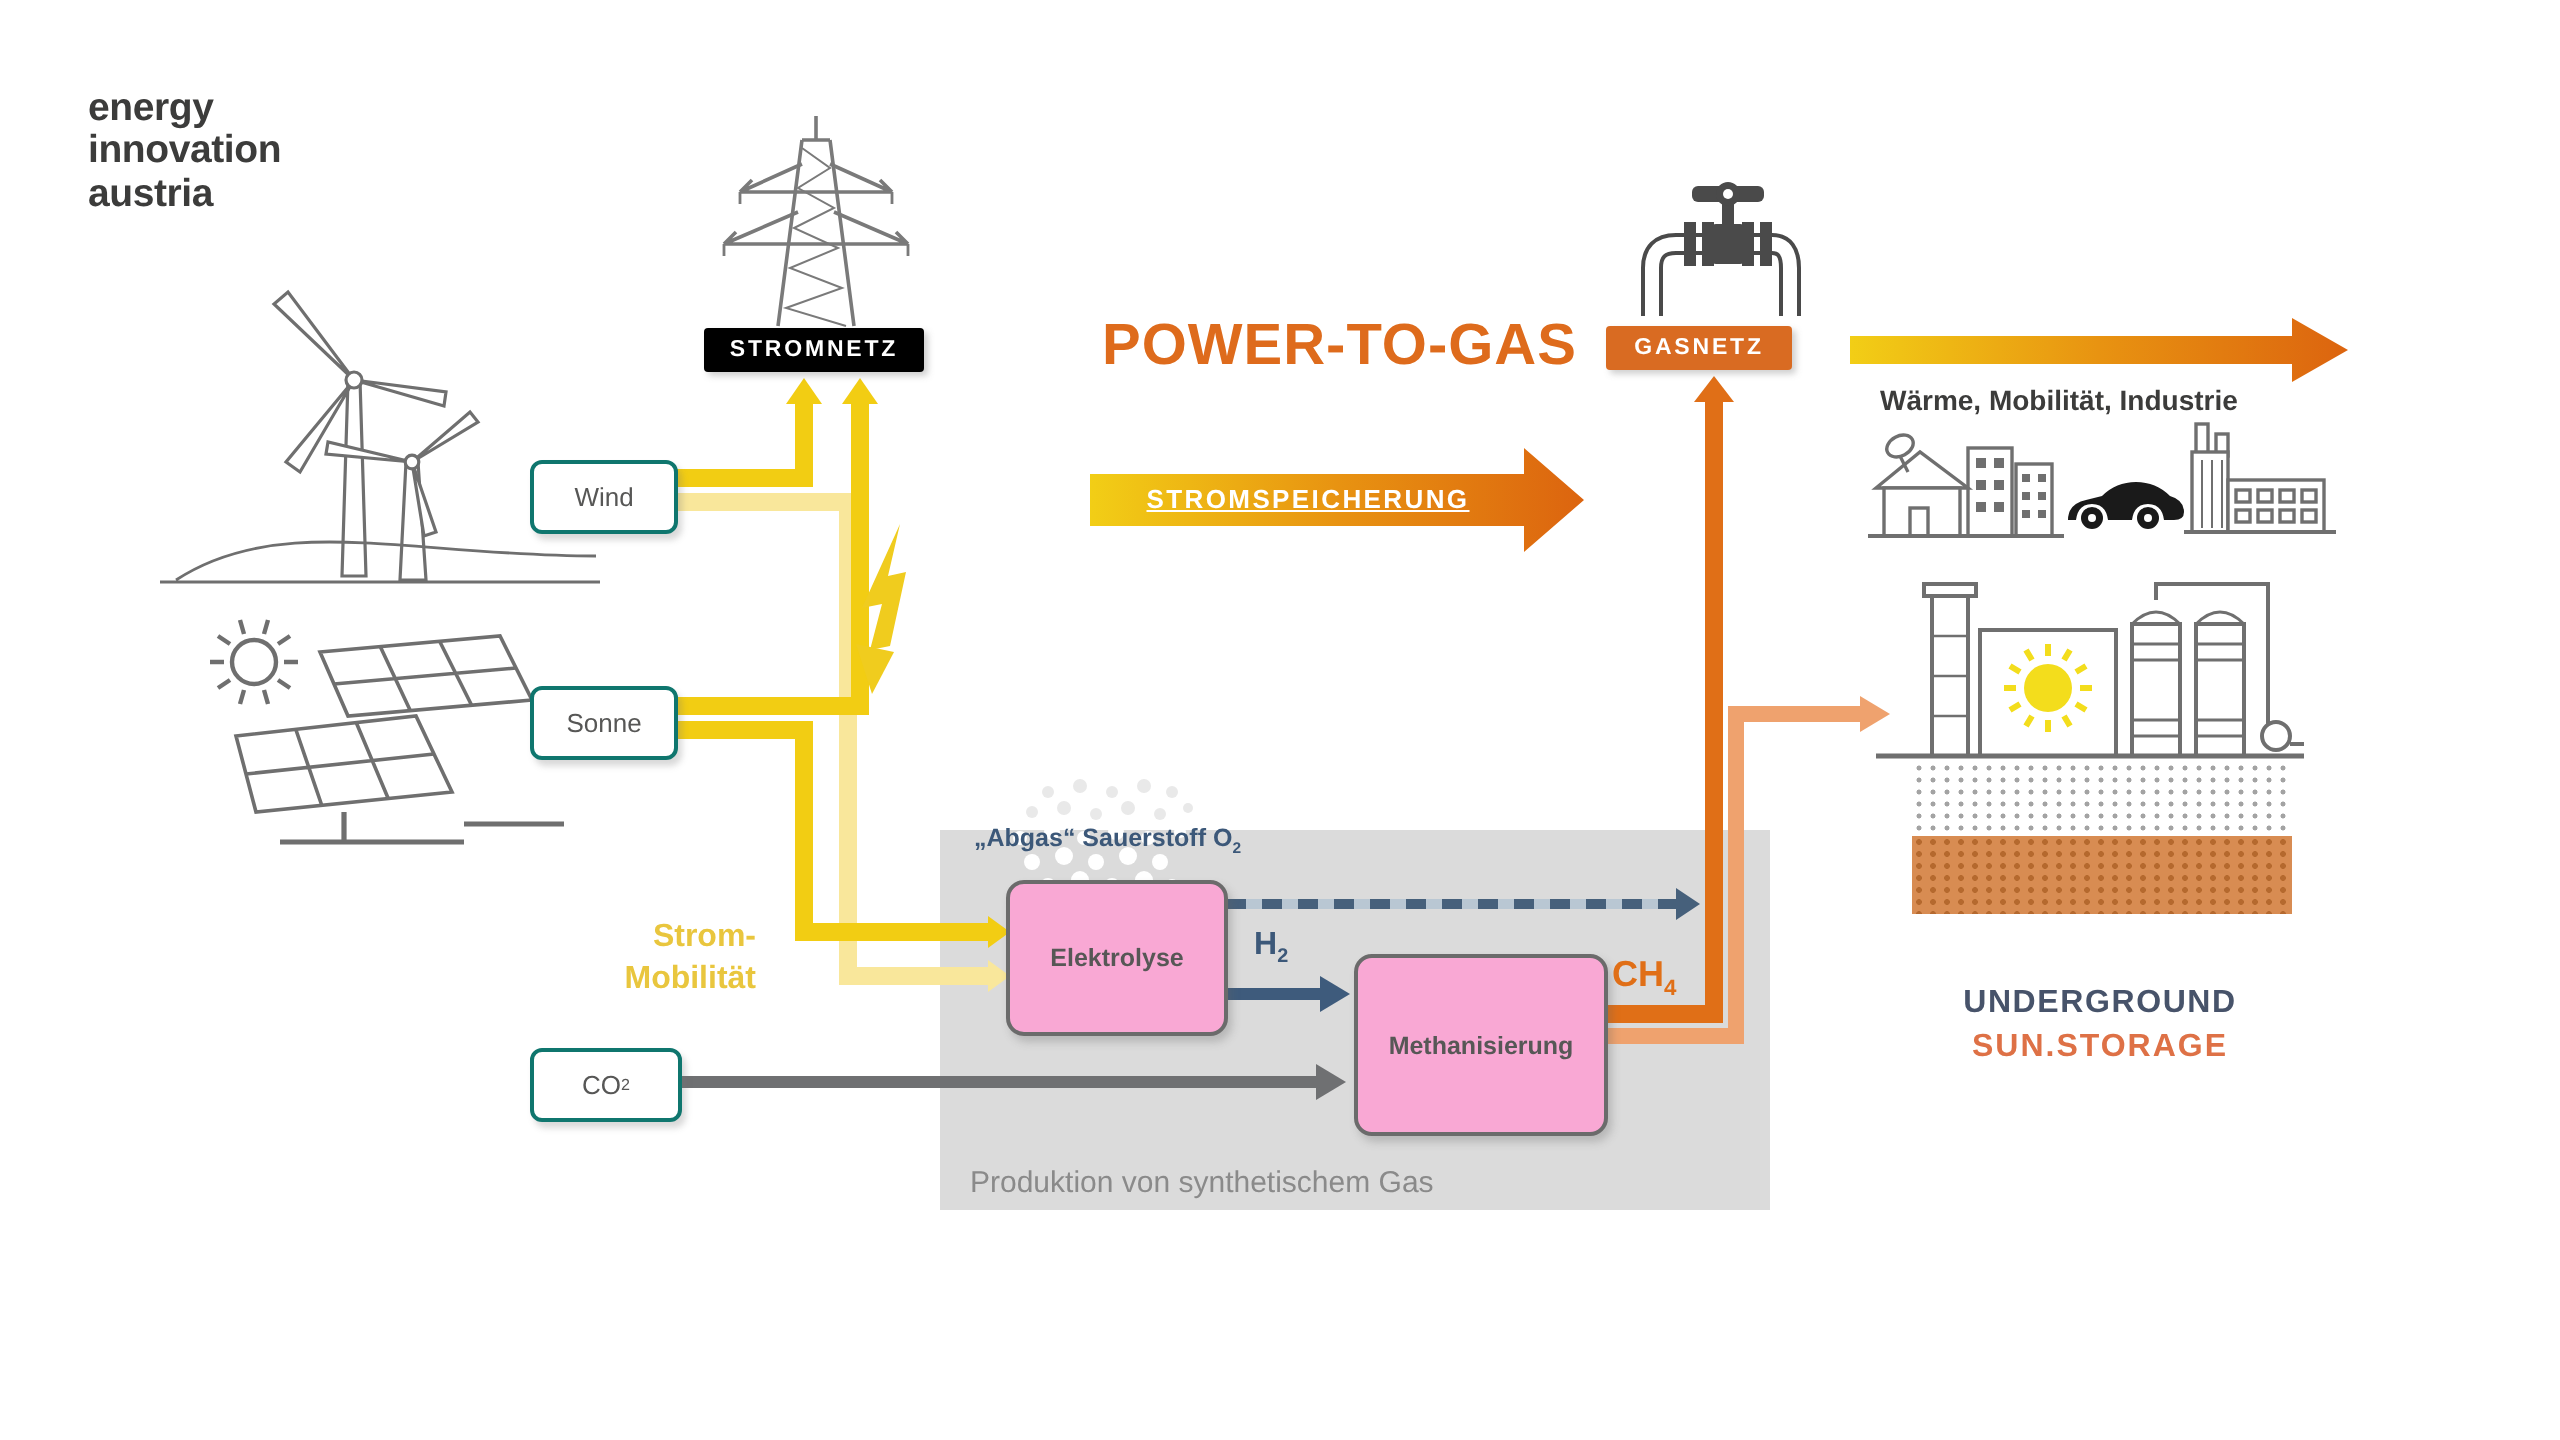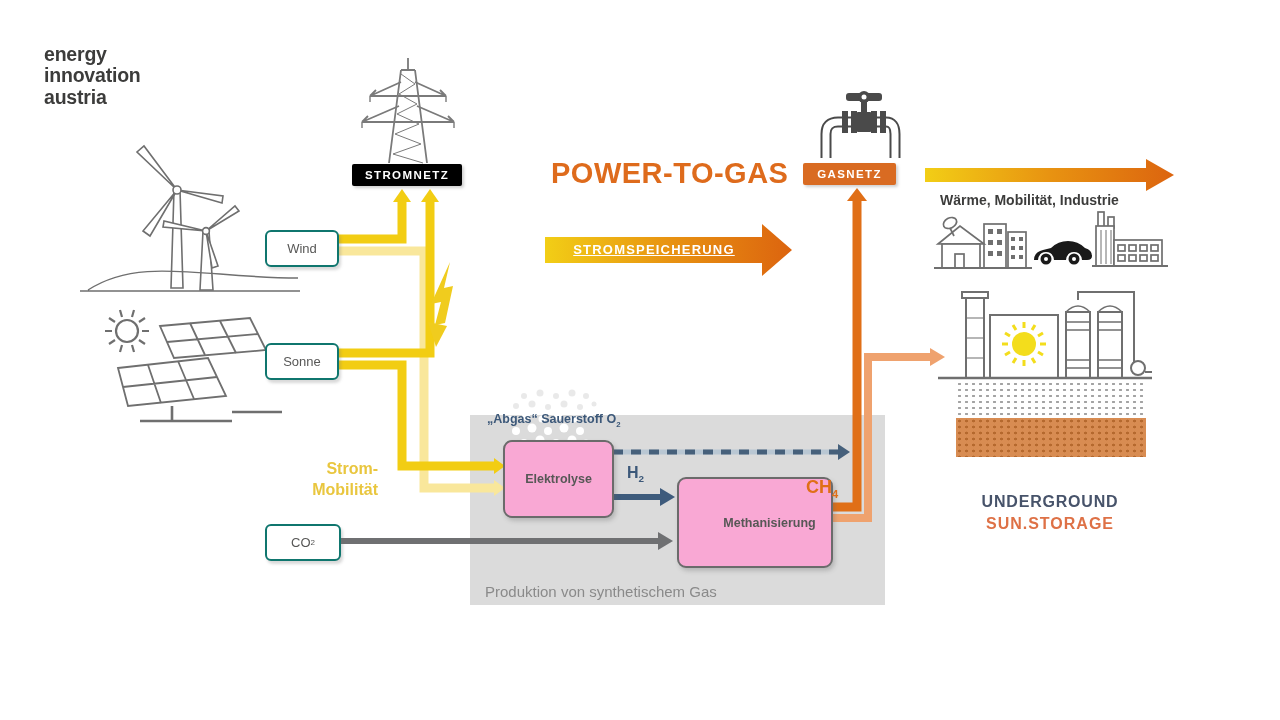--- a/index.html
+++ b/index.html
@@ -285,21 +285,21 @@
   <div class="lbl" style="left:284px;top:459px;width:94px;text-align:right;color:#E9C63E;font-weight:bold;font-size:16px;line-height:1.3;">
     <div>Strom-</div>
     <div>Mobilität</div>
   </div>
 
   <div class="lbl" style="left:487px;top:368px;color:#3C5879;font-weight:bold;font-size:12.5px;margin-top:44px;">
     <span>„Abgas“ Sauerstoff O</span><sub>2</sub>
   </div>
 
   <div class="process-box" style="left:503px;top:440px;width:107px;height:74px;">Elektrolyse</div>
-  <div class="process-box" style="left:677px;top:477px;width:123px;height:87px;padding-left:29px;">Methanisierung</div>
+  <div class="process-box" style="left:677px;top:477px;width:123px;height:87px;">Methanisierung</div>
 
   <div class="lbl" style="left:627px;top:464px;color:#3C5879;font-weight:bold;font-size:16px;">
     <span>H</span><sub>2</sub>
   </div>
   <div class="lbl" style="left:806px;top:477px;color:#E06F17;font-weight:bold;font-size:18px;">
     <span>CH</span><sub>4</sub>
   </div>
 
   <div class="lbl cap-gray" style="left:485px;top:583px;">Produktion von synthetischem Gas</div>
 

